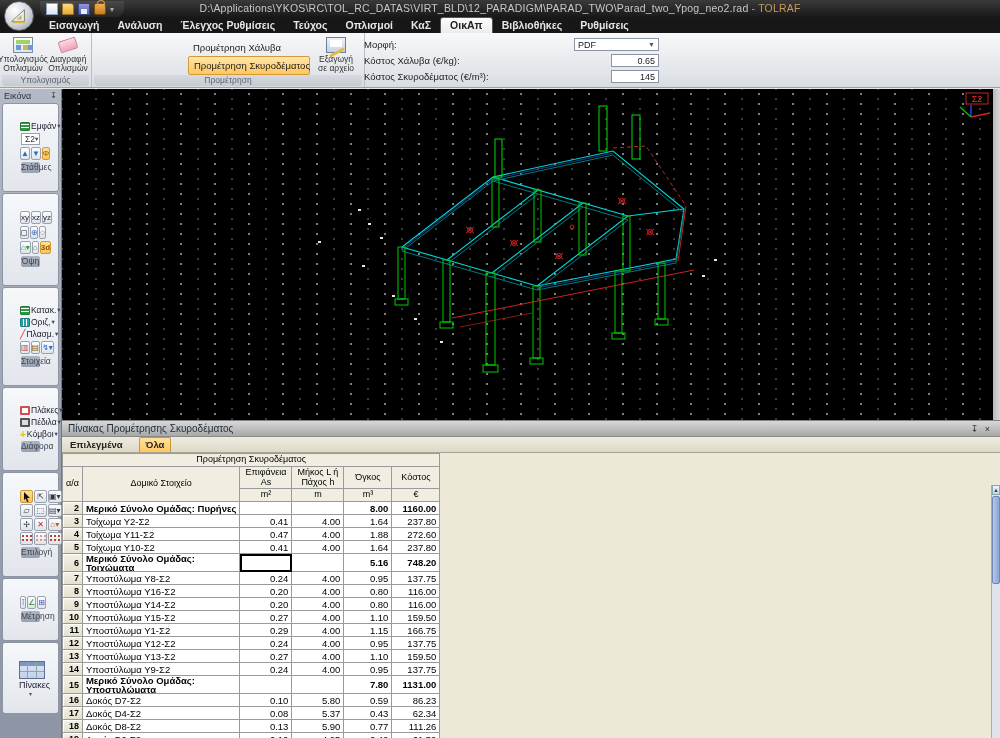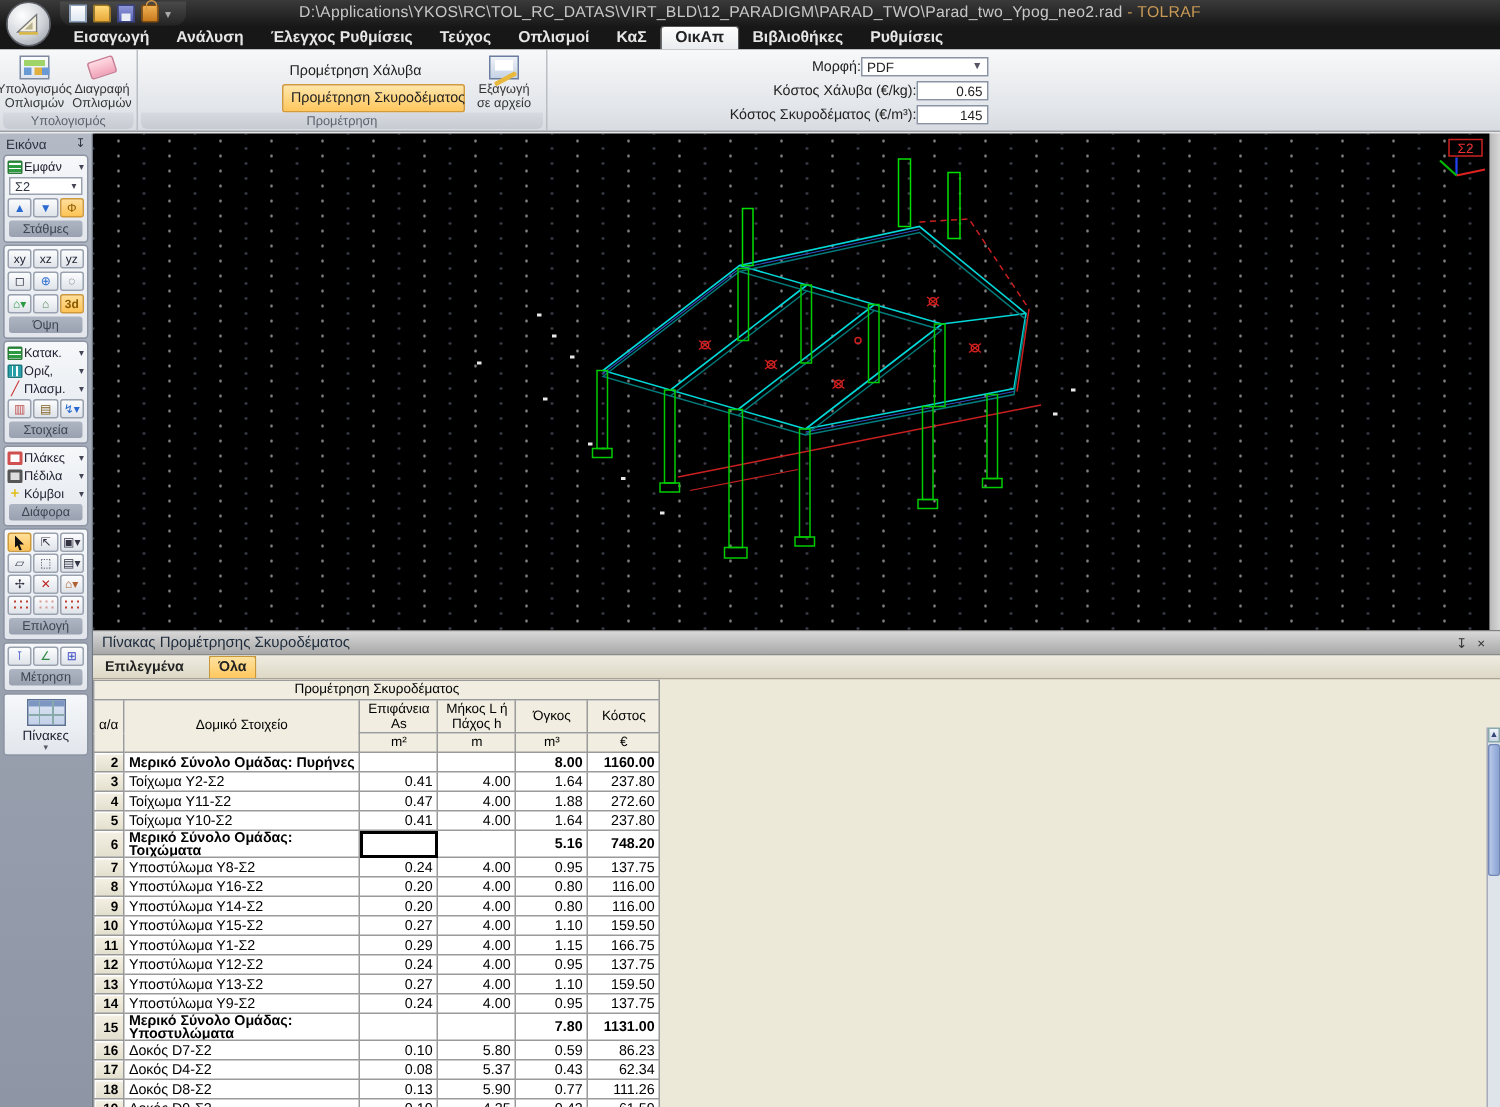--- a/index.html
+++ b/index.html
@@ -58,37 +58,37 @@
   .listbtn.selected { background:linear-gradient(#ffe6a9,#ffc75e); border:1px solid #d29a3a; border-radius:2px; }
   .exportbtn { position:absolute; left:222px; top:3px; width:44px; height:46px; display:flex;
     flex-direction:column; align-items:center; font-size:8.5px; color:#333; text-align:center; line-height:1.05; }
   .icon-export { width:20px; height:16px; margin:1px 0 2px; background:linear-gradient(#eef2f8,#c6d2e4);
     border:1px solid #6b7da0; position:relative; }
   .icon-export:before { content:""; position:absolute; left:3px; top:2px; width:12px; height:7px; background:#fff; }
   .icon-export:after { content:""; position:absolute; left:2px; bottom:-2px; width:16px; height:3px;
     background:#e8b93c; transform:rotate(-28deg); border-radius:1px; }
   .costform { position:absolute; left:272px; top:4px; width:295px; font-size:9.5px; color:#222; }
   .costrow { display:flex; align-items:center; height:15px; margin-bottom:1px; }
-  .costrow .lbl { flex:1;text-align:right; }
+  .costrow .lbl { flex:1; }
   .combo { width:85px; height:13px; background:#fff; border:1px solid #8a94a4; font-size:9px;
     display:flex; align-items:center; justify-content:space-between; padding:0 3px; }
   .combo .car { font-size:7px; color:#556; }
   .numfield { width:48px; height:13px; background:#fff; border:1px solid #8a94a4; font-size:9px;
     text-align:right; padding:0 3px; line-height:12px; }
 
   
   .mainrow { position:absolute; left:0; top:89px; width:1000px; height:649px; display:flex; }
 
   
   .sidebar { width:62px; height:649px; background:linear-gradient(180deg,#b3bac6,#98a0ae 60%,#8e96a6);
     border-right:1px solid #707886; font-size:9px; color:#2e3542; flex-shrink:0; }
   .sb-header { height:13px; display:flex; justify-content:space-between; align-items:center;
     padding:0 4px; color:#2c3340; font-size:9px; }
   .sb-box { background:linear-gradient(#f6f8fa,#e2e6ec); border:1px solid #8d95a4; border-radius:3px;
-    margin:1px 2px; padding:1px; }
+    margin:1px 2px; padding:16px; }
   .sb-grouplabel { height:11px; margin:1px 2px 2px; text-align:center; font-size:8.5px; color:#3d4452;
     background:linear-gradient(#aeb5c2,#99a1b0); border-radius:2px; line-height:11px; }
   .sb-row { display:flex; align-items:center; gap:1px; padding:1px; }
   .sb-btnrow { display:flex; gap:1px; padding:1px; }
   .sb-minibtn { flex:1; height:13px; background:linear-gradient(#fbfcfd,#dfe4ea); border:1px solid #9aa2b0;
     border-radius:2px; font-size:8px; text-align:center; line-height:12px; color:#223; }
   .sb-minibtn.hl { background:linear-gradient(#ffdf9b,#ffc355); border-color:#cf9a3a; }
   .sb-label { font-size:8.5px; color:#223; white-space:nowrap; }
   .sb-caret { font-size:6.5px; color:#445; margin-left:auto; }
   .sb-combo { height:12px; background:#fff; border:1px solid #9aa2b0; display:flex; align-items:center;

